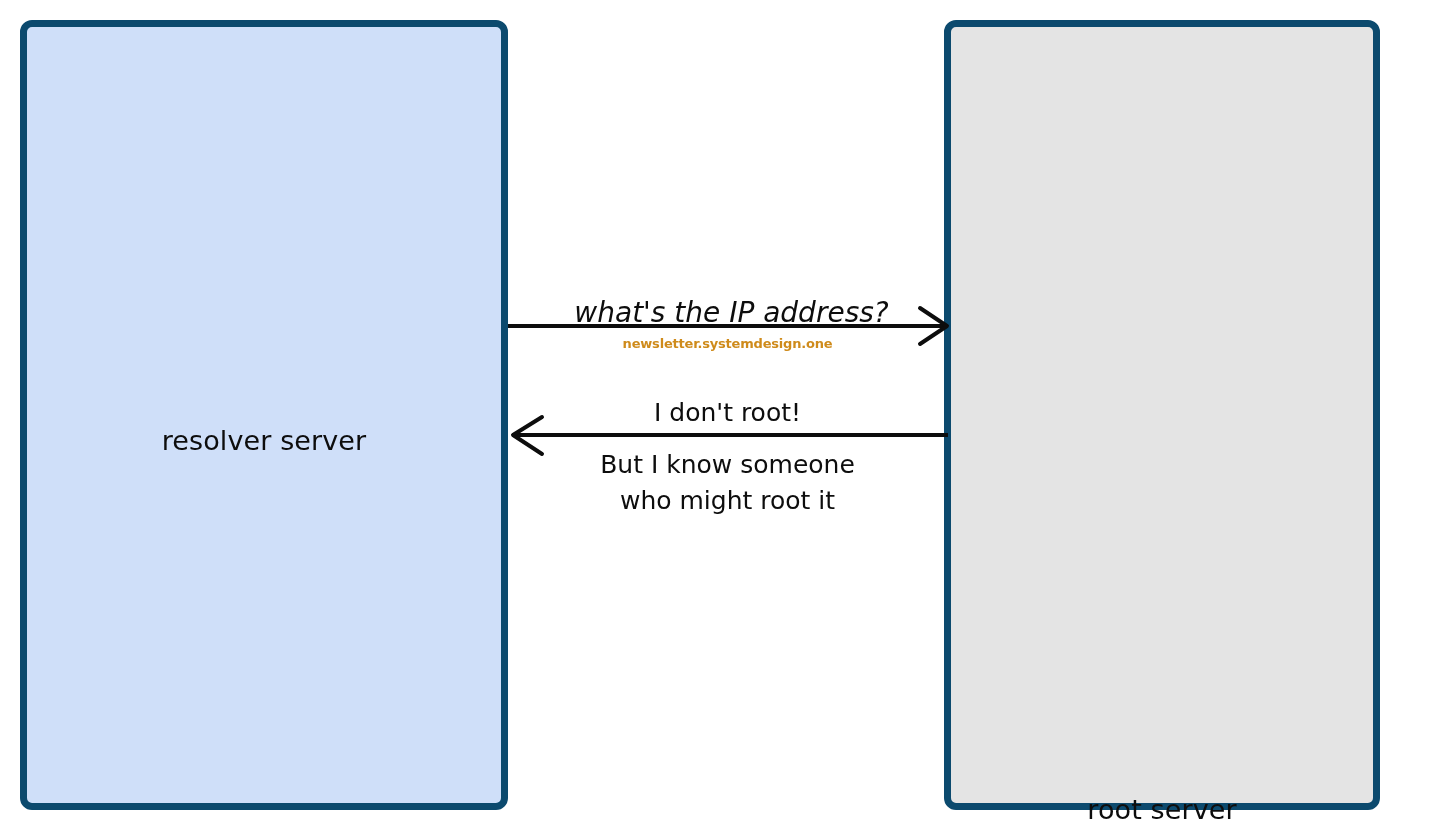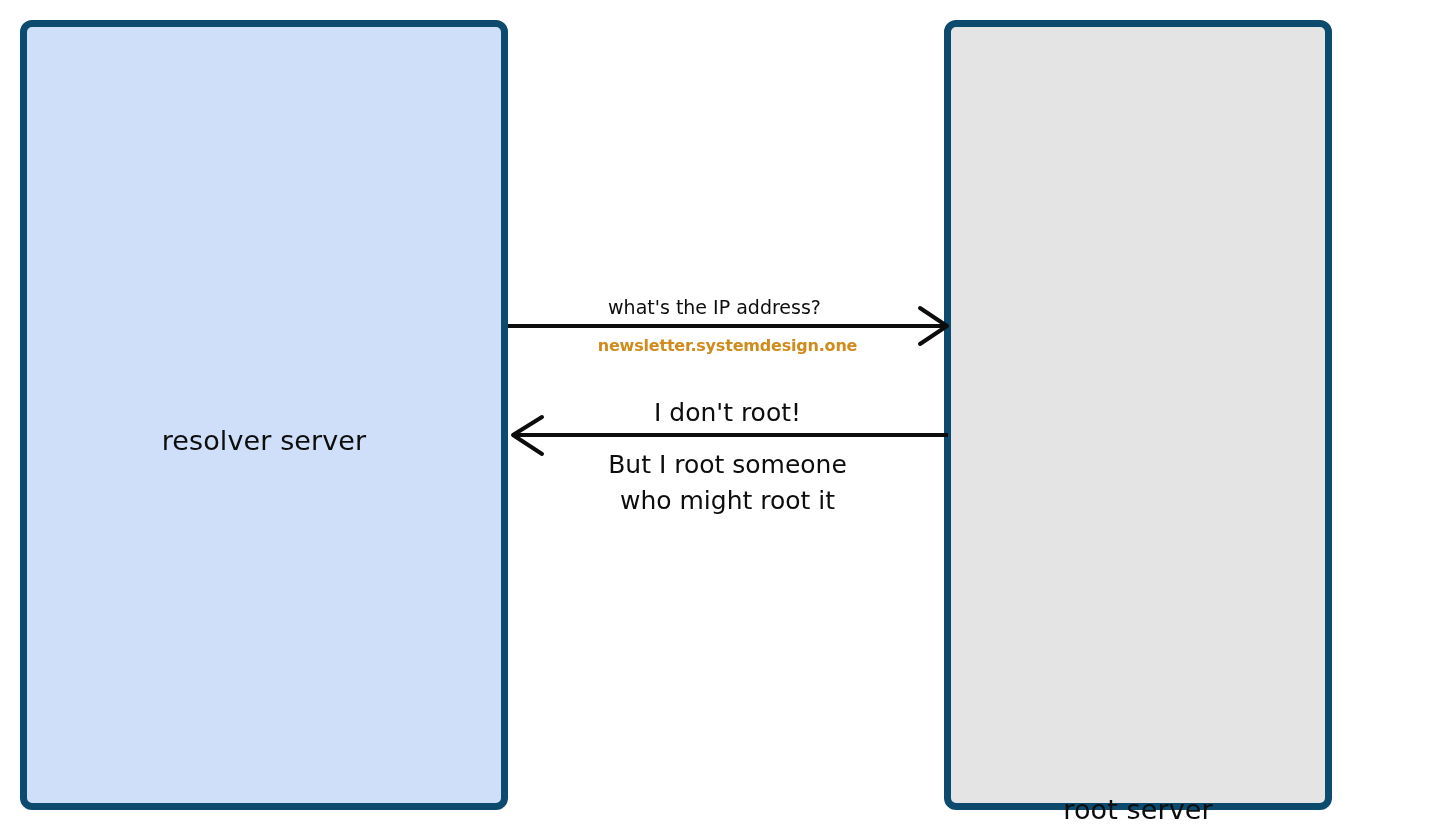--- a/index.html
+++ b/index.html
@@ -28,21 +28,21 @@
   #resolver-node {
     left: 20px;
     top: 20px;
     width: 488px;
     height: 790px;
     background: #cfdff9;
   }
   #root-node {
     left: 944px;
     top: 20px;
-    width: 388px;
+    width: 436px;
     height: 790px;
     background: #e4e4e4;
   }
 
   .node-label {
     position: absolute;
     left: 0;
     width: 100%;
     text-align: center;
     color: #0d0d0d;
@@ -72,32 +72,33 @@
   }
 
   
   .caption {
     position: absolute;
     text-align: center;
     color: #0d0d0d;
     white-space: nowrap;
   }
   #request-caption {
-    left: 497px;
+    left: 514px;
     top: 296px;
     width: 435px;
-    font-size: 19px;
+    font-size: 28px;
+    font-style: italic;
   }
   #watermark {
     position: absolute;
     left: 510px;
     top: 336px;
     width: 435px;
     text-align: center;
-    font-size: 16px;
+    font-size: 13px;
     font-weight: bold;
     color: #cf8b1b;
     white-space: nowrap;
     letter-spacing: -0.2px;
   }
   #reply-caption-1 {
     left: 510px;
     top: 398px;
     width: 435px;
     font-size: 25px;
@@ -135,17 +136,17 @@
   <div id="watermark">newsletter.systemdesign.one</div>
 
   <svg class="arrow-svg" id="arrow-reply-svg" viewBox="0 0 460 60" xmlns="http://www.w3.org/2000/svg">
     <line x1="14" y1="27" x2="448" y2="27" stroke="#0d0d0d" stroke-width="4" stroke-linecap="butt"></line>
     <path d="M 42 9 L 13 27 L 42 46" fill="none" stroke="#0d0d0d" stroke-width="4" stroke-linecap="round" stroke-linejoin="round"></path>
   </svg>
 
   <div class="caption" id="reply-caption-1">I don't root!</div>
 
   <div class="caption" id="reply-caption-2">
-    <span class="line">But I root someone</span>
+    <span class="line">But I know someone</span>
     <span class="line">who might root it</span>
   </div>
 
 </div>
 
 </body></html>

